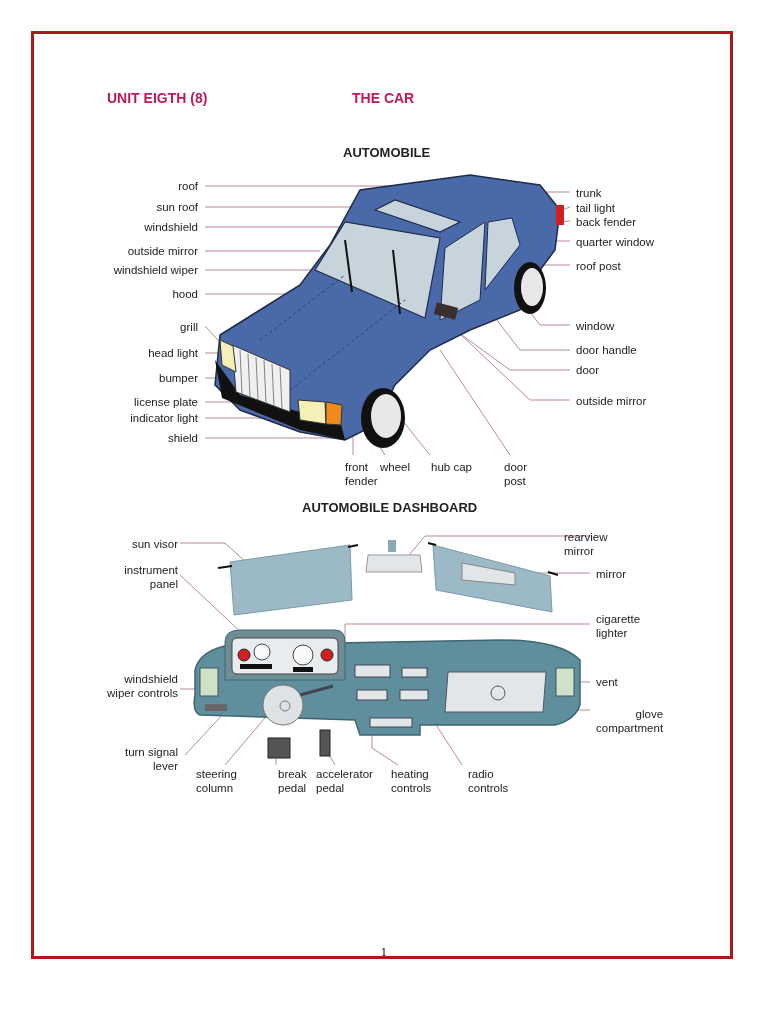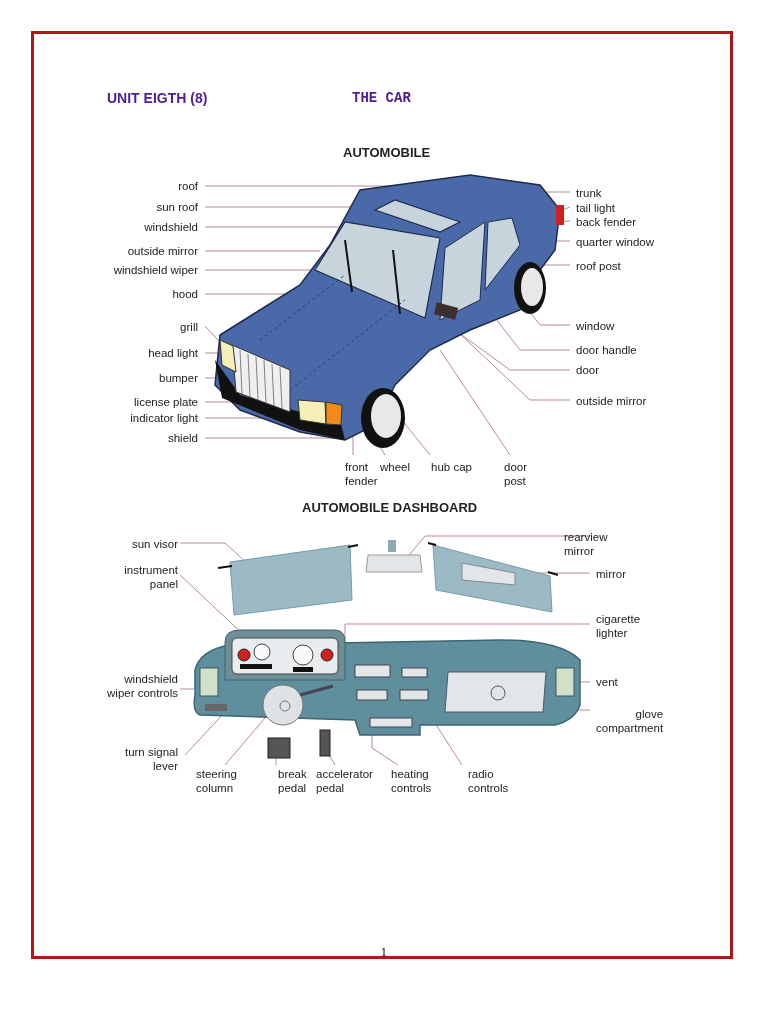--- a/index.html
+++ b/index.html
@@ -1,32 +1,32 @@
 <!DOCTYPE html>
 <html><head>
 <meta charset="utf-8">
 <style>
   html, body { margin:0; padding:0; background:#ffffff; }
   body { width:768px; height:1024px; position:relative; overflow:hidden; font-family:"Liberation Sans", sans-serif; }
   .page-border { position:absolute; left:31px; top:31px; width:702px; height:928px; border:3px solid #b01818; box-sizing:border-box; }
-  .hdr { position:absolute; top:90px; font-weight:bold; font-size:14px; color:#4c1d95; }
+  .hdr { position:absolute; top:90px; font-weight:bold; font-size:14px; color:#be185d; }
   .sect { position:absolute; font-weight:bold; font-size:13px; color:#222; }
   .lbl { position:absolute; font-size:11.5px; color:#222; white-space:nowrap; line-height:14px; }
   .lbl.r { text-align:right; }
   .lbl.ml { white-space:pre-line; }
   .page-num { position:absolute; left:0; width:768px; top:946px; text-align:center; font-family:"DejaVu Serif", serif; font-size:11px; color:#222; }
   svg { position:absolute; left:0; top:0; }
 </style>
 </head>
 <body>
 
 <div class="page-border"></div>
 
 <div class="hdr" style="left:107px;">UNIT EIGTH (8)</div>
-<div class="hdr" style="left:352px;font-family:Liberation Mono, monospace;">THE CAR</div>
+<div class="hdr" style="left:352px;">THE CAR</div>
 
 <div class="sect" style="left:343px; top:145px;">AUTOMOBILE</div>
 
 <svg width="768" height="1024">
 
   <g stroke="#b98a94" stroke-width="1" fill="none">
     <line x1="205" y1="186" x2="430" y2="186"></line>
     <line x1="205" y1="207" x2="405" y2="207"></line>
     <line x1="205" y1="227" x2="355" y2="227"></line>
     <line x1="205" y1="251" x2="320" y2="251"></line>

